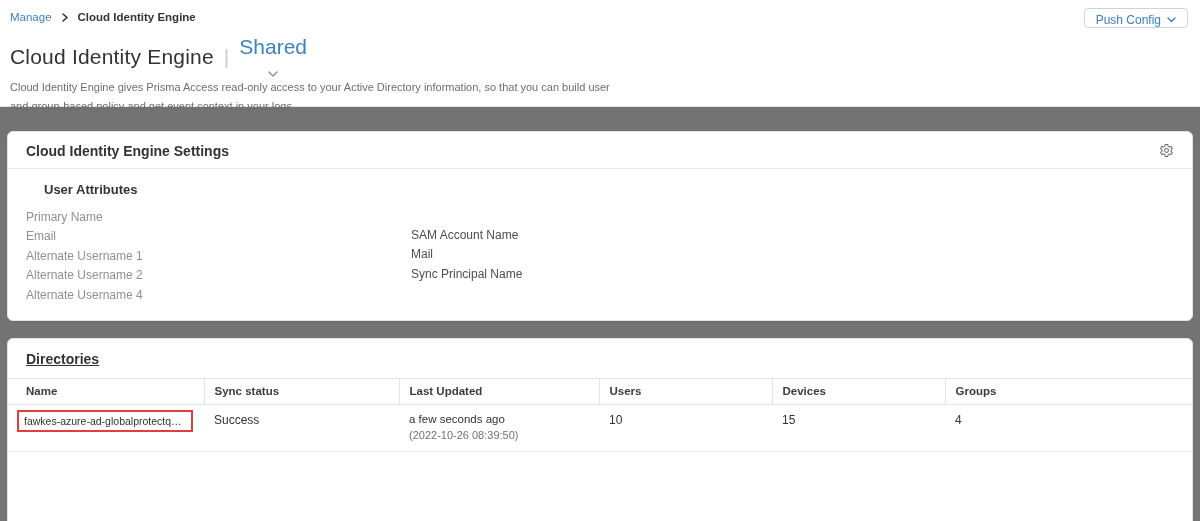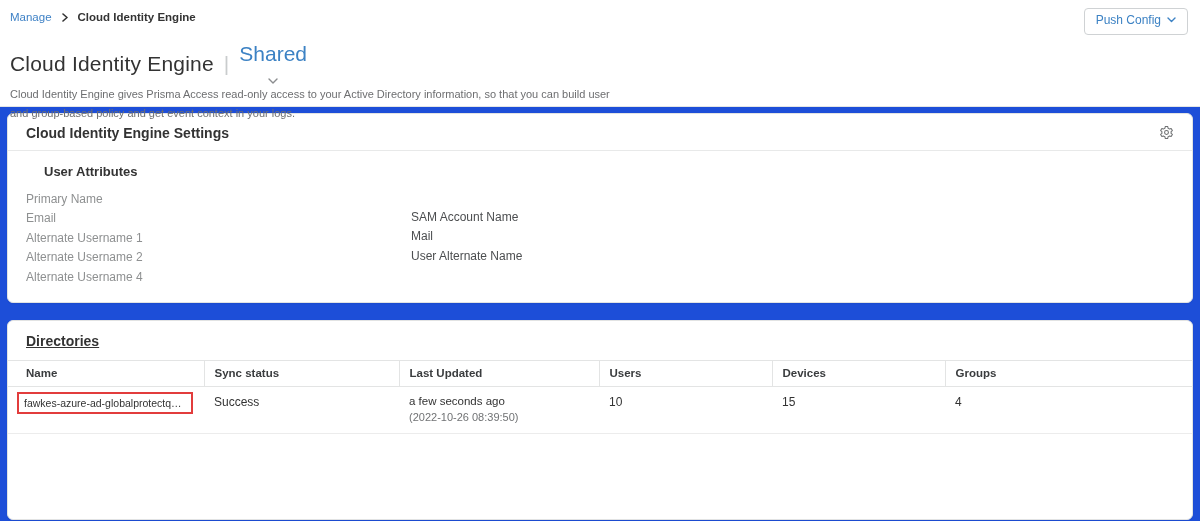--- a/index.html
+++ b/index.html
@@ -34,21 +34,21 @@
   .crumb-current { color:#333; font-weight:600; }
   .chev-right { display:inline-flex; margin-top:1px; }
 
   .btn-push {
     display:inline-flex;
     align-items:center;
     gap:6px;
     background:#fff;
     border:1px solid #cfd2d4;
     border-radius:4px;
-    padding:4px 11px 7px;
+    padding:4px 11px 0;
     font-size:12px;
     color:#3c82c4;
     cursor:pointer;
     font-family:inherit;
   }
 
   .title-row {
     display:flex;
     align-items:center;
     margin-top:7px;
@@ -63,22 +63,22 @@
   .page-desc {
     margin-top:0;
     font-size:11px;
     line-height:1.7;
     color:#6d6e70;
     max-width:600px;
   }
 
   
   .content {
-    background:#1d4ed8;
-    padding:6px 7px 0;
+    background:#737373;
+    padding:24px 7px 0;
     height:414px;
   }
   .card {
     background:#fff;
     border:1px solid #e2e3e3;
     border-radius:6px;
     box-shadow:0 1px 2px rgba(0,0,0,.05);
     overflow:hidden;
   }
   .card-settings { margin-bottom:17px; }
@@ -199,21 +199,21 @@
       <div class="attr-row">
         <span class="attr-label">Primary Name</span>
         <span class="attr-value">SAM Account Name</span>
       </div>
       <div class="attr-row">
         <span class="attr-label">Email</span>
         <span class="attr-value">Mail</span>
       </div>
       <div class="attr-row">
         <span class="attr-label">Alternate Username 1</span>
-        <span class="attr-value">User Alternate Name</span>
+        <span class="attr-value">Sync Principal Name</span>
       </div>
       <div class="attr-row">
         <span class="attr-label">Alternate Username 2</span>
         <span class="attr-value"></span>
       </div>
       <div class="attr-row">
         <span class="attr-label">Alternate Username 4</span>
         <span class="attr-value"></span>
       </div>
     </div>

